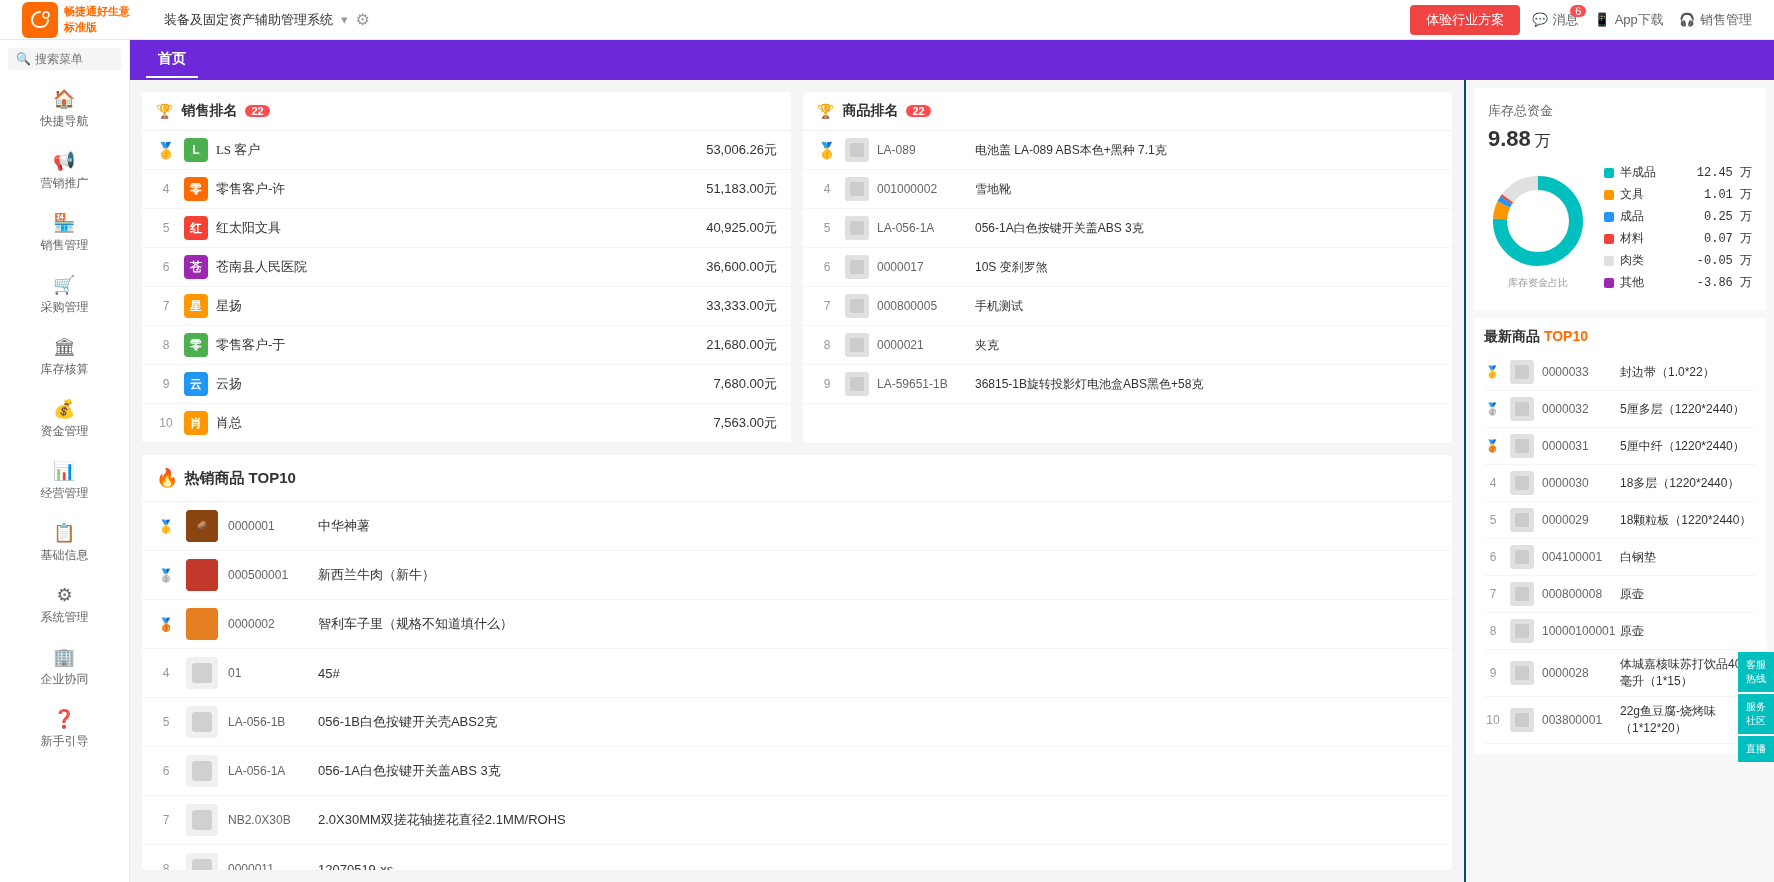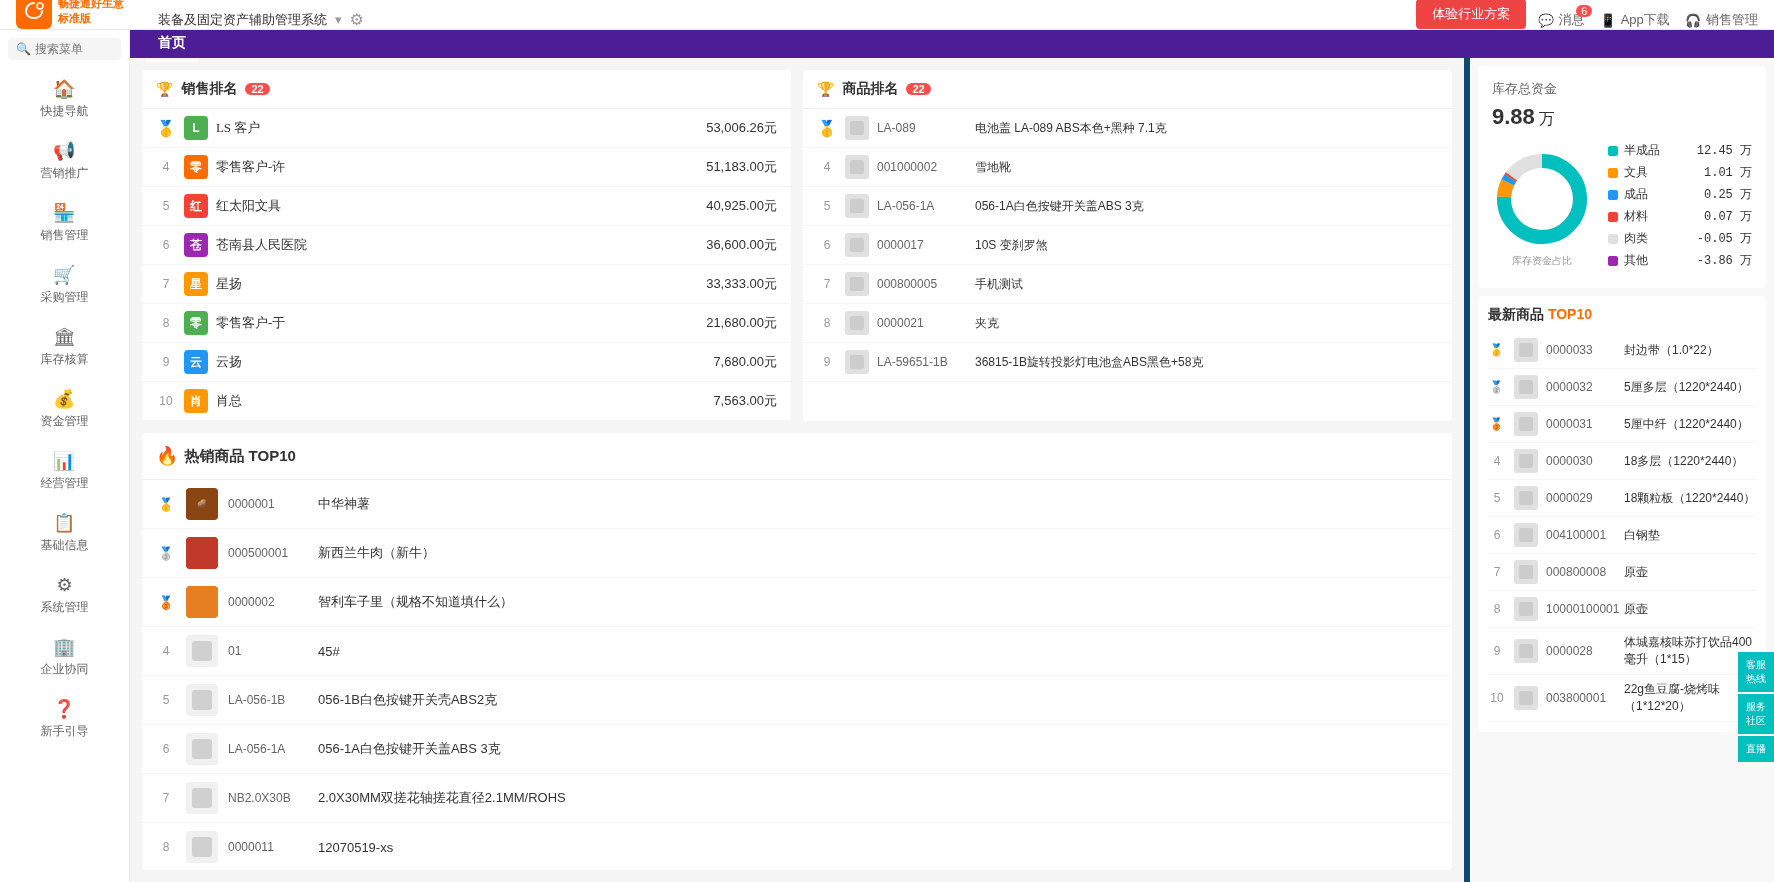--- a/index.html
+++ b/index.html
@@ -1,38 +1,38 @@
 <!DOCTYPE html>
 <html><head>
   <meta charset="utf-8">
   <style>
     * { margin: 0; padding: 0; box-sizing: border-box; }
     body { font-family: 'Microsoft YaHei', Arial, sans-serif; font-size: 13px; background: #f5f5f5; display: flex; flex-direction: column; height: 882px; overflow: hidden; }
 
     
-    .topbar { height: 30px; background: #fff; border-bottom: 1px solid #e8e8e8; display: flex; align-items: flex-end; padding: 0 16px; gap: 12px; flex-shrink: 0; }
+    .topbar { height: 40px; background: #fff; border-bottom: 1px solid #e8e8e8; display: flex; align-items: center; padding: 0 22px; gap: 12px; flex-shrink: 0; }
     .trial-btn { background: #ef4444; color: white; border: none; padding: 6px 16px; border-radius: 4px; cursor: pointer; font-size: 13px; }
     .topbar-right { display: flex; align-items: center; gap: 16px; margin-left: auto; }
     .topbar-right-item { display: flex; align-items: center; gap: 4px; color: #666; cursor: pointer; font-size: 13px; position: relative; }
     .badge { background: #ff4d4f; color: white; border-radius: 10px; padding: 0 5px; font-size: 11px; position: absolute; top: -6px; right: -8px; min-width: 16px; text-align: center; }
 
     
     .main-layout { display: flex; flex: 1; overflow: hidden; }
 
     
     .sidebar { width: 130px; background: #fff; border-right: 1px solid #e8e8e8; display: flex; flex-direction: column; flex-shrink: 0; }
     .sidebar-item { display: flex; flex-direction: column; align-items: center; padding: 10px 8px; cursor: pointer; color: #666; gap: 3px; font-size: 12px; }
     .sidebar-icon { font-size: 18px; }
     .search-item { padding: 8px; }
     .search-row { display: flex; align-items: center; gap: 4px; background: #f5f5f5; border-radius: 4px; padding: 4px 8px; width: 100%; }
     .search-row input { border: none; background: transparent; outline: none; font-size: 12px; width: 70px; color: #333; }
 
     
     .content { flex: 1; overflow: hidden; display: flex; flex-direction: column; }
-    .content-header { background: #4c1d95; height: 28px; display: flex; align-items: center; padding: 0 16px; flex-shrink: 0; }
+    .content-header { background: #6d28d9; height: 40px; display: flex; align-items: center; padding: 0 16px; flex-shrink: 0; }
     .content-header-tab { color: white; font-size: 14px; font-weight: bold; padding: 8px 12px; border-bottom: 2px solid white; }
     .content-body { flex: 1; overflow: hidden; display: flex; gap: 0; }
 
     
     .left-panels { flex: 1; overflow-y: auto; padding: 12px; display: flex; flex-direction: column; gap: 12px; }
 
     
     .panel { background: #fff; border-radius: 4px; overflow: hidden; }
     .panel-header { padding: 10px 14px; font-size: 14px; font-weight: bold; color: #333; border-bottom: 1px solid #f0f0f0; display: flex; align-items: center; gap: 8px; }
     .panel-header .badge-count { background: #ff4d4f; color: white; border-radius: 10px; padding: 0 6px; font-size: 11px; }
@@ -54,21 +54,21 @@
     .hot-title-icon { font-size: 18px; margin-right: 6px; }
     .hot-row { display: flex; align-items: center; padding: 8px 14px; border-bottom: 1px solid #f5f5f5; gap: 10px; }
     .hot-rank { width: 20px; text-align: center; }
     .hot-img { width: 32px; height: 32px; border-radius: 4px; background: #e0e0e0; display: flex; align-items: center; justify-content: center; color: #999; font-size: 10px; overflow: hidden; flex-shrink: 0; }
     .hot-code { color: #666; font-size: 12px; width: 80px; flex-shrink: 0; }
     .hot-name { color: #333; font-size: 13px; flex: 1; }
     .hot-placeholder { width: 32px; height: 32px; background: #f0f0f0; border-radius: 4px; display: flex; align-items: center; justify-content: center; flex-shrink: 0; }
     .hot-placeholder-inner { width: 20px; height: 20px; background: #d0d0d0; border-radius: 3px; }
 
     
-    .right-panel { width: 310px; background: #f8f8f8; border-left: 6px solid #0c4a6e; overflow-y: auto; flex-shrink: 0; padding: 0; }
+    .right-panel { width: 310px; background: #f8f8f8; border-left: 2px solid #0c4a6e; overflow-y: auto; flex-shrink: 0; padding: 0; }
 
     
     .inv-section { background: #fff; margin: 8px; border-radius: 4px; padding: 14px; }
     .inv-chart-area { display: flex; align-items: center; gap: 16px; margin-top: 12px; }
     .legend { flex: 1; }
     .legend-item { display: flex; align-items: center; gap: 6px; margin-bottom: 5px; font-size: 12px; color: #333; font-family: Liberation Mono, monospace; }
     .legend-dot { width: 10px; height: 10px; border-radius: 2px; flex-shrink: 0; }
     .legend-name { flex: 1; }
     .legend-val { color: #333; font-size: 12px; }
 

